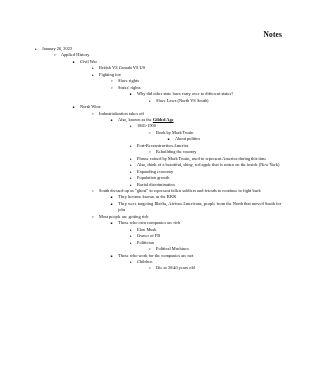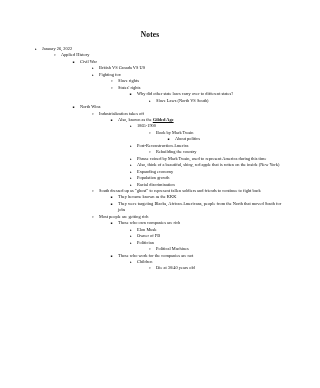--- a/index.html
+++ b/index.html
@@ -15,21 +15,21 @@
     color: #0b0b0b;
   }
   .page {
     width: 300px;
     height: 388px;
     box-sizing: border-box;
     padding: 30px 18px 10px 18px;
     position: relative;
   }
   .doc-title {
-    text-align: center;
+    text-align: right;
     font-weight: bold;
     font-size: 7.4px;
     line-height: 9px;
     letter-spacing: 0.15px;
     margin: 0 0 7px 0;
   }
   .outline {
     margin: 0;
     padding: 0;
     list-style: none;

